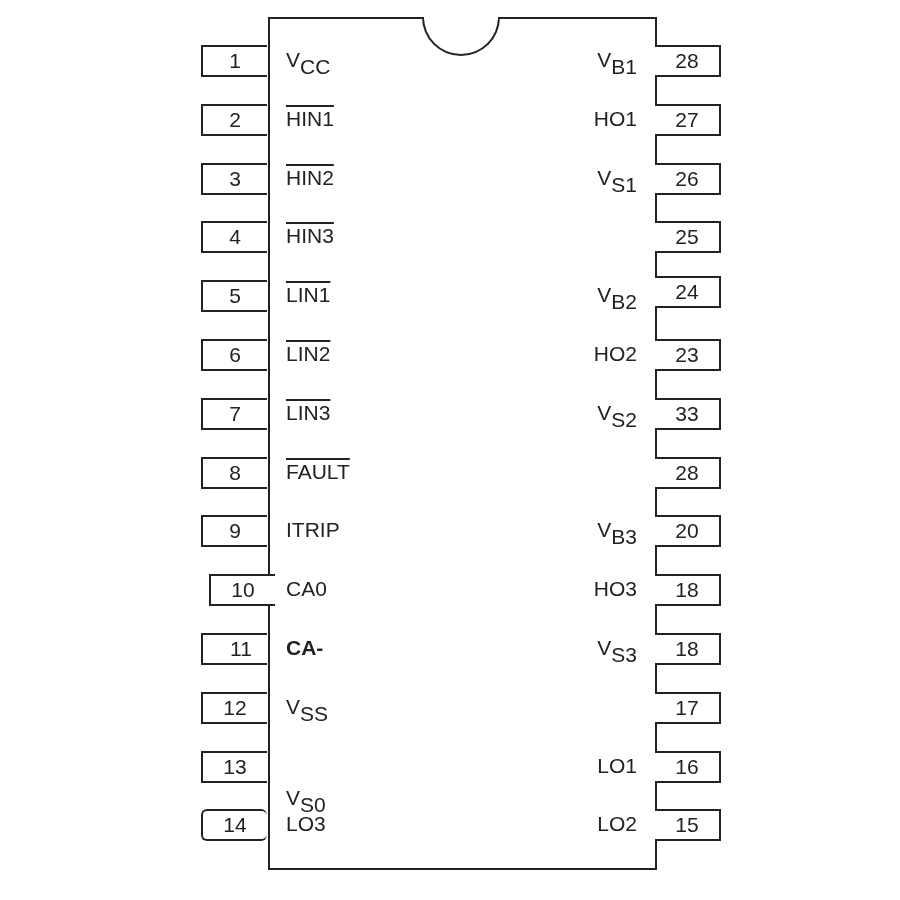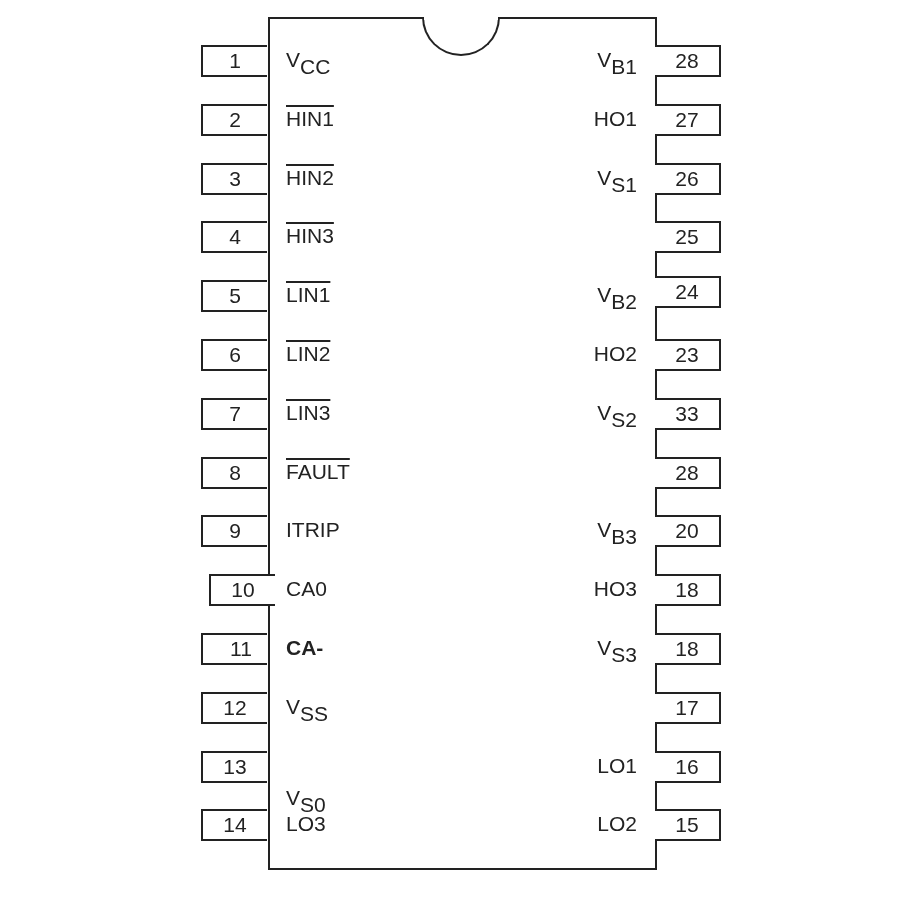--- a/index.html
+++ b/index.html
@@ -70,21 +70,21 @@
       </div>
       <div class="lbl left" style="top: 636px; font-weight: bold;"><span>CA-</span></div>
       <div class="pin left" style="top: 691.8px;">
         <span>12</span>
       </div>
       <div class="lbl left" style="top: 694.8px;"><span>V</span><sub>SS</sub></div>
       <div class="pin left" style="top: 750.6px;">
         <span>13</span>
       </div>
       <div class="lbl left" style="top: 753.6px; margin-top: 32px;"><span>V</span><sub>S0</sub></div>
-      <div class="pin left" style="top: 809.4px;">
+      <div class="pin left" style="top: 809.4px; border-radius: 6px;">
         <span>14</span>
       </div>
       <div class="lbl left" style="top: 812.4px;"><span>LO3</span></div>
       <div class="pin right" style="top: 45px;">
         <span>28</span>
       </div>
       <div class="lbl right" style="top: 48px;"><span>V</span><sub>B1</sub></div>
       <div class="pin right" style="top: 103.8px;">
         <span>27</span>
       </div>

